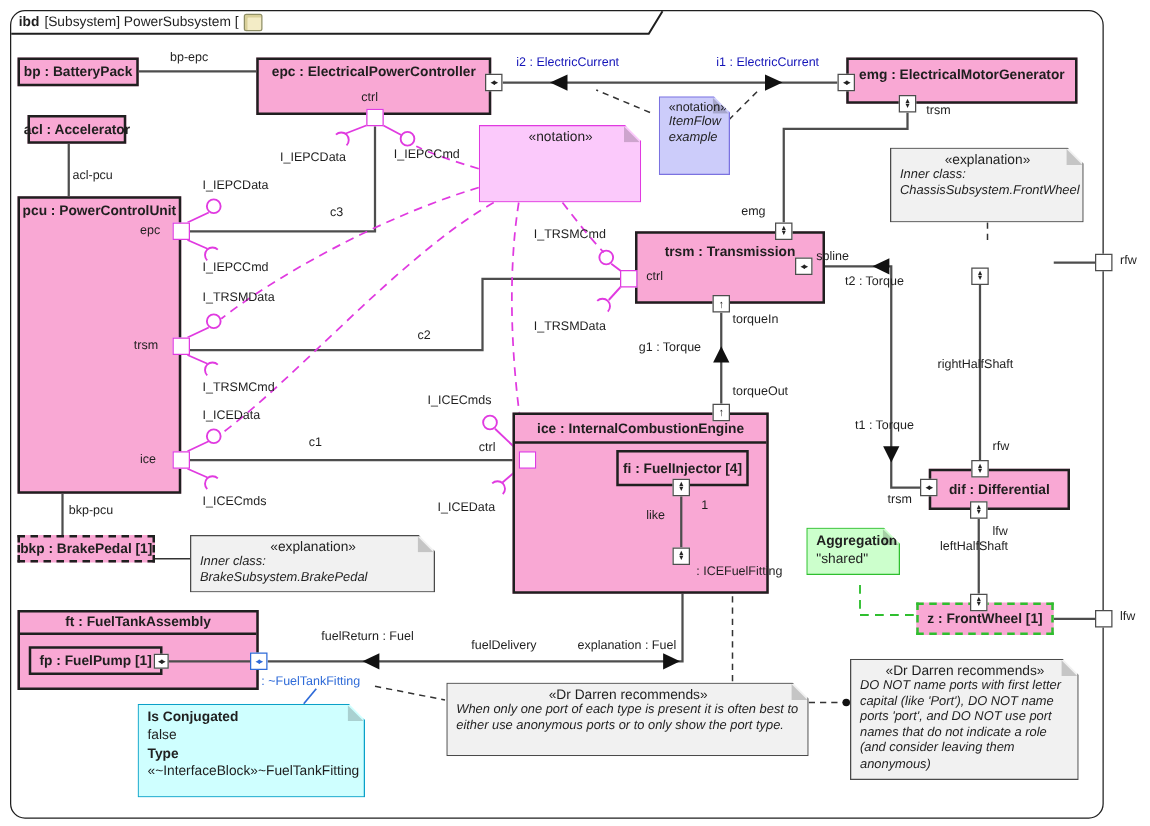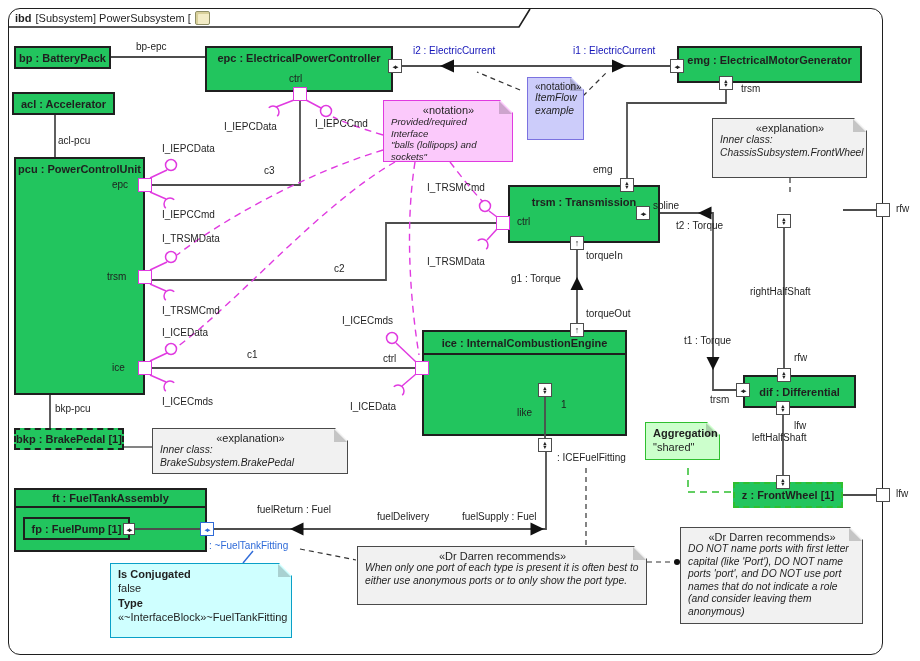--- a/index.html
+++ b/index.html
@@ -5,21 +5,21 @@
   html,body{margin:0;padding:0;background:#fff}
   .stage{position:relative;width:920px;height:661px;background:#fff;overflow:hidden;
          font-family:"Liberation Sans",sans-serif;color:var(--ink)}
   svg.wires{position:absolute;left:0;top:0;z-index:1;pointer-events:none}
   svg.wires-high{z-index:4}
   .frame{position:absolute;z-index:0;border:1.7px solid var(--ink);border-radius:12px;background:#fff}
   .tab{position:absolute;z-index:2;font-size:11px;display:flex;align-items:center;gap:4px;padding-left:7px;white-space:nowrap}
   .tab b{font-weight:bold}
   .dicon{display:inline-block;width:13px;height:12px;background:#f3ecc6;border:1px solid #8f8f66;border-radius:2px;
          box-shadow:inset 2px 2px 0 #d9d09a}
-  .block{position:absolute;z-index:3;background:#22c55e;border:2px solid var(--ink);box-sizing:border-box;white-space:nowrap}
+  .block{position:absolute;z-index:3;background:#f9a8d4;border:2px solid var(--ink);box-sizing:border-box;white-space:nowrap}
   .block .bt{font-weight:bold;font-size:11px;text-align:center}
   .block.vc{display:flex;align-items:center;justify-content:center}
   .block.dashed{border-style:dashed}
   .block.greenb{border-color:var(--green)}
   .tbar{border-bottom:2px solid var(--ink);display:flex;align-items:center;justify-content:center}
   .lbl{position:absolute;z-index:5;font-size:10px;white-space:nowrap}
   .lbl.blue{color:var(--bluetext)}
   .lbl.pblue{color:var(--blue)}
   .port{position:absolute;z-index:6;width:14px;height:14px;background:#fff;border:1.6px solid var(--line);
         box-sizing:border-box;display:flex;flex-direction:column;align-items:center;justify-content:center;overflow:hidden}
@@ -147,62 +147,63 @@
 
   <div class="tab" style="left:8px;top:9px;width:520px;height:18px">
     <b>ibd</b>
     <span>[Subsystem] PowerSubsystem [</span>
     <span class="dicon"></span>
   </div>
 
   <div class="block vc" style="left:14px;top:46px;width:97px;height:23px">
       <span class="bt">bp : BatteryPack</span>
     </div>
-  <div class="block vc" style="left:12px;top:92px;width:103px;height:23px">
+  <div class="block vc" style="left:22px;top:92px;width:79px;height:23px">
       <span class="bt">acl : Accelerator</span>
     </div>
   <div class="block" style="left:14px;top:157px;width:131px;height:238px">
       <div class="bt" style="padding-top:4px">pcu : PowerControlUnit</div>
     </div>
   <div class="block" style="left:205px;top:46px;width:188px;height:46px">
       <div class="bt" style="padding-top:4px">epc : ElectricalPowerController</div>
     </div>
   <div class="block" style="left:677px;top:46px;width:185px;height:37px">
       <div class="bt" style="padding-top:6px">emg : ElectricalMotorGenerator</div>
     </div>
   <div class="block" style="left:508px;top:185px;width:152px;height:58px">
       <div class="bt" style="padding-top:9px">trsm : Transmission</div>
     </div>
-  <div class="block" style="left:422px;top:330px;width:205px;height:106px">
+  <div class="block" style="left:410px;top:330px;width:205px;height:145px">
     <div class="tbar" style="height:21px">
         <span class="bt">ice : InternalCombustionEngine</span>
       </div>
   </div>
+  <div class="block vc" style="left:493px;top:360px;width:106px;height:29px">
+      <span class="bt">fi : FuelInjector [4]</span>
+    </div>
   <div class="block vc" style="left:743px;top:375px;width:113px;height:33px">
       <span class="bt">dif : Differential</span>
     </div>
   <div class="block" style="left:14px;top:488px;width:193px;height:64px">
     <div class="tbar" style="height:16px">
         <span class="bt">ft : FuelTankAssembly</span>
       </div>
   </div>
   <div class="block vc" style="left:23px;top:517px;width:107px;height:23px">
       <span class="bt">fp : FuelPump [1]</span>
     </div>
   <div class="block vc dashed" style="left:14px;top:428px;width:110px;height:22px">
       <span class="bt">bkp : BrakePedal [1]</span>
     </div>
   <div class="block vc dashed greenb" style="left:733px;top:482px;width:110px;height:26px">
       <span class="bt">z : FrontWheel [1]</span>
     </div>
 
   <div class="note pink" style="left:383px;top:100px;width:130px;height:62px">
     <div class="hdr">«notation»</div>
-    <div class="body" style="font-size:9.6px">Provided/required Interface
-"balls (lollipops) and sockets"</div>
   </div>
   <div class="note lav" style="left:527px;top:77px;width:57px;height:63px">
     <div class="hdr" style="font-size:10px">«notation»</div>
     <div class="body">ItemFlow
 example</div>
   </div>
   <div class="note" style="left:712px;top:118px;width:155px;height:60px">
     <div class="hdr">«explanation»</div>
     <div class="body">Inner class:
  ChassisSubsystem.FrontWheel</div>
@@ -340,16 +341,16 @@
   <div class="lbl" style="left:750px;top:286px">rightHalfShaft</div>
   <div class="lbl" style="left:794px;top:352px">rfw</div>
   <div class="lbl" style="left:684px;top:335px">t1 : Torque</div>
   <div class="lbl" style="left:710px;top:394px">trsm</div>
   <div class="lbl" style="left:794px;top:420px">lfw</div>
   <div class="lbl" style="left:752px;top:432px">leftHalfShaft</div>
   <div class="lbl" style="left:896px;top:203px">rfw</div>
   <div class="lbl" style="left:896px;top:488px">lfw</div>
   <div class="lbl" style="left:257px;top:504px">fuelReturn : Fuel</div>
   <div class="lbl" style="left:377px;top:511px">fuelDelivery</div>
-  <div class="lbl" style="left:462px;top:511px">fuelSupply : Fuel</div>
+  <div class="lbl" style="left:462px;top:511px">explanation : Fuel</div>
   <div class="lbl pblue" style="left:209px;top:540px">: ~FuelTankFitting</div>
 
 </div>
 
 </body></html>

